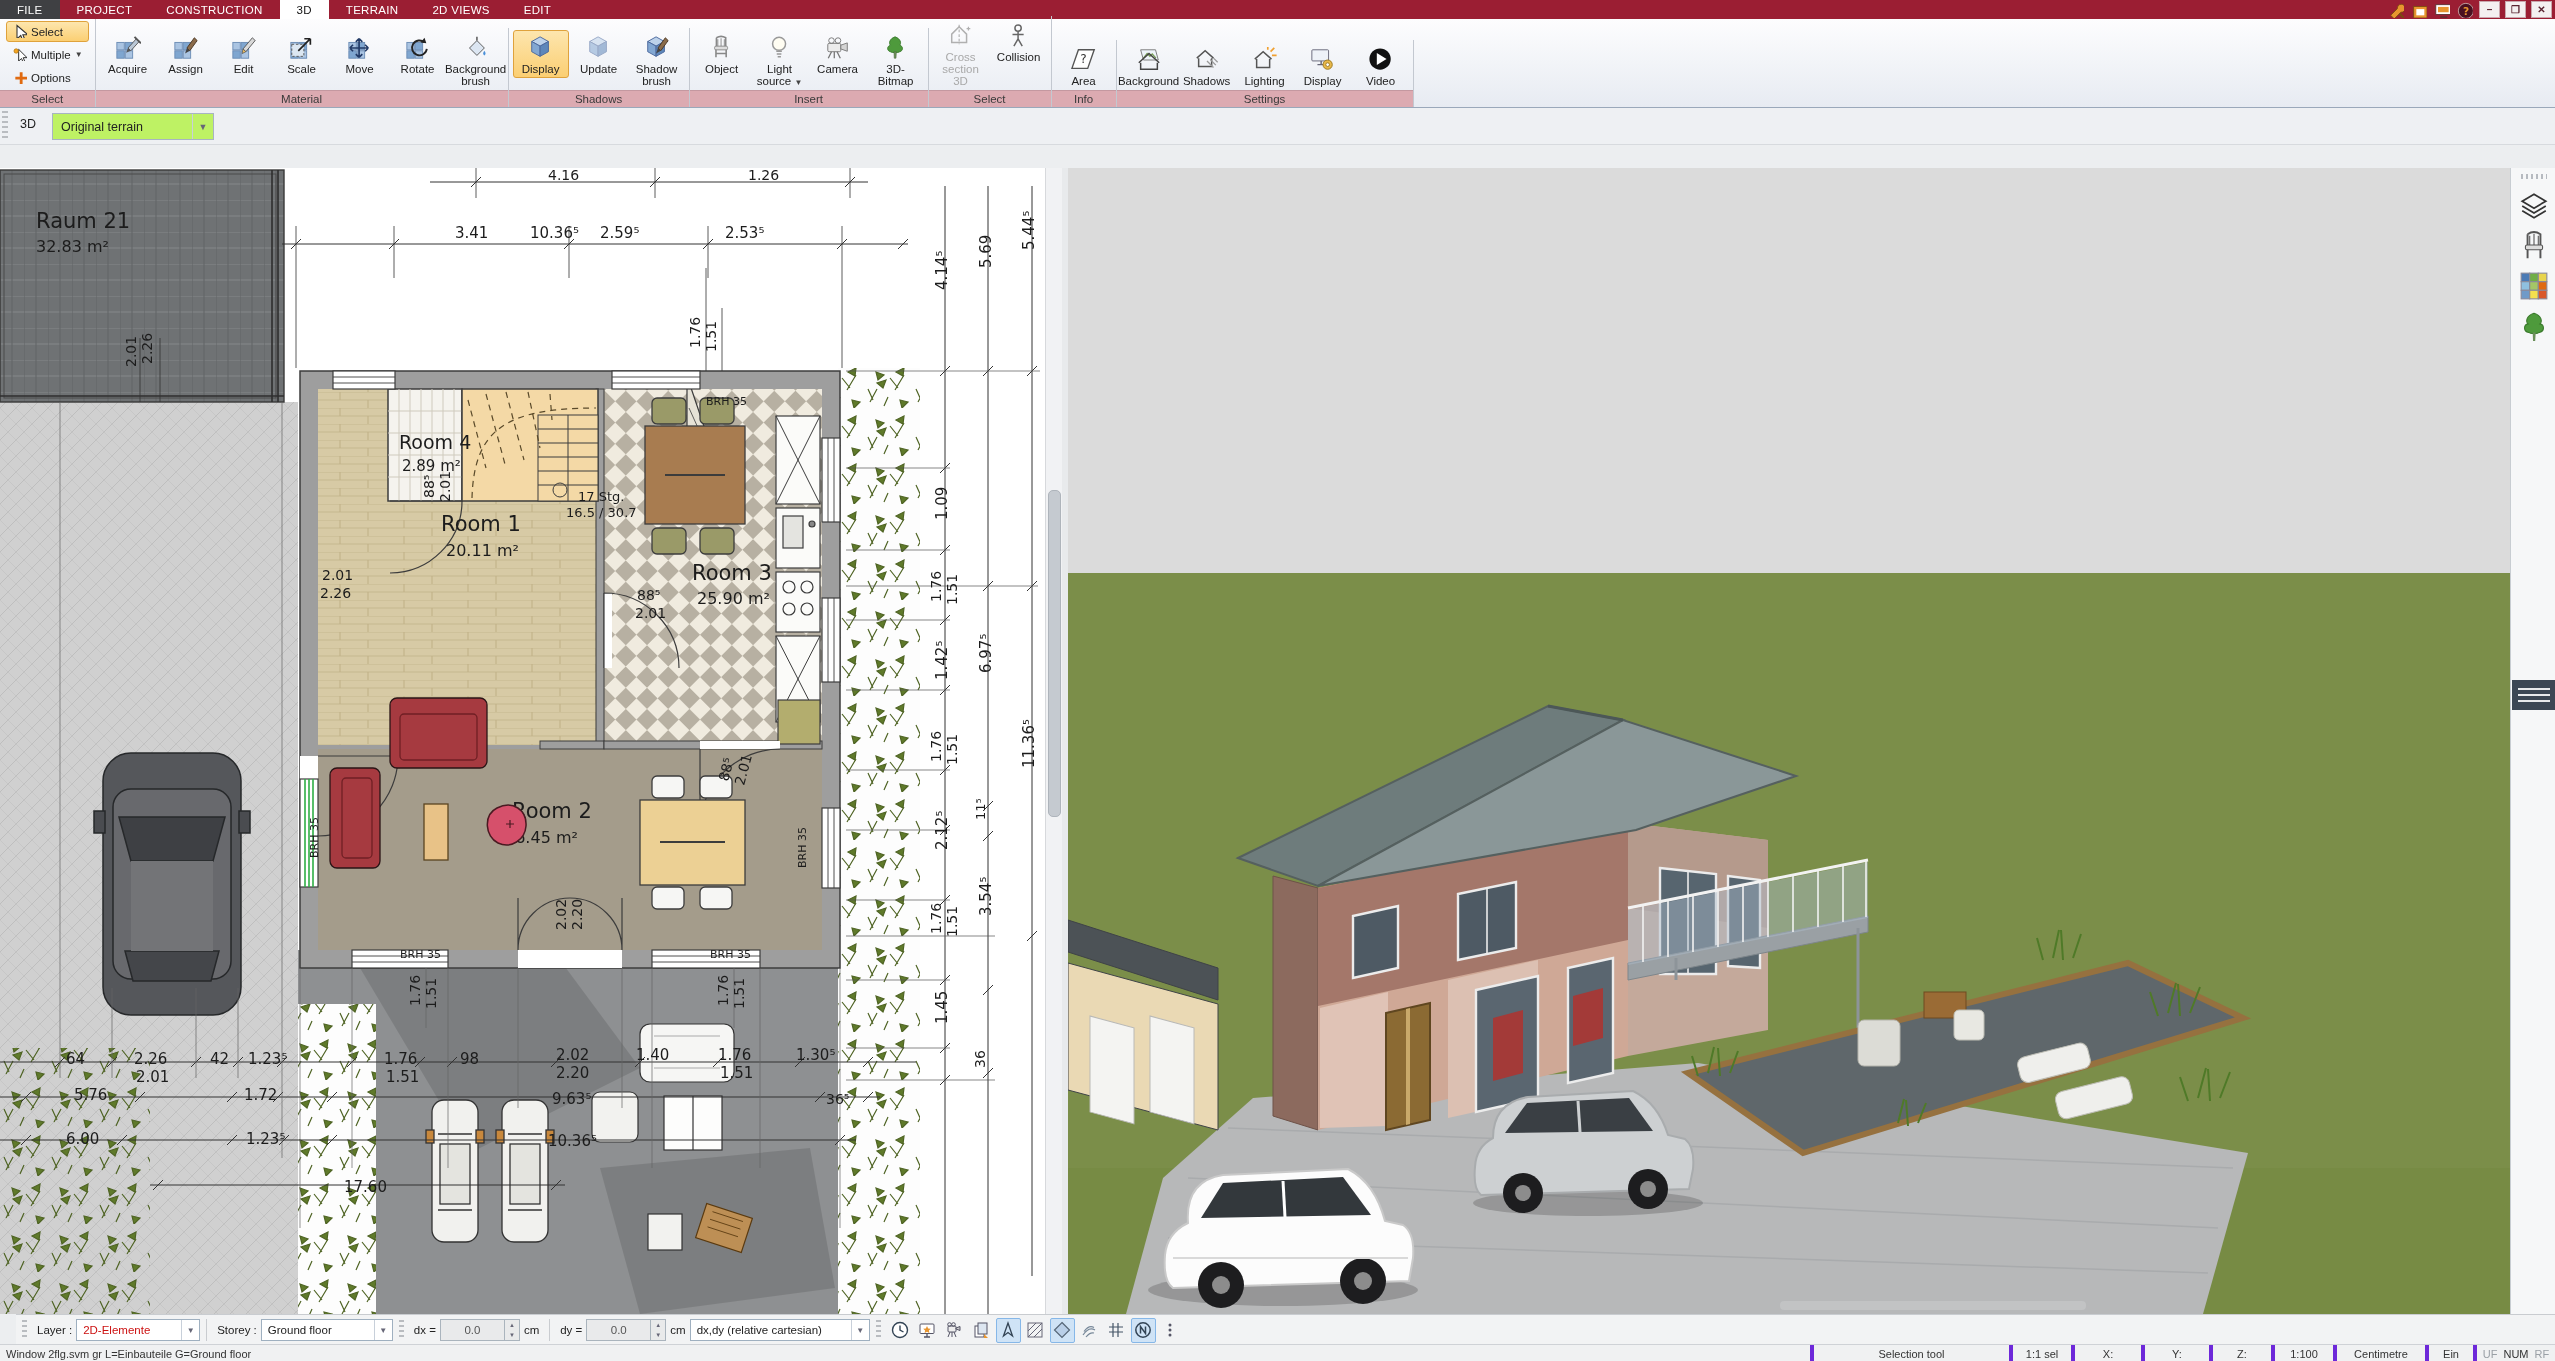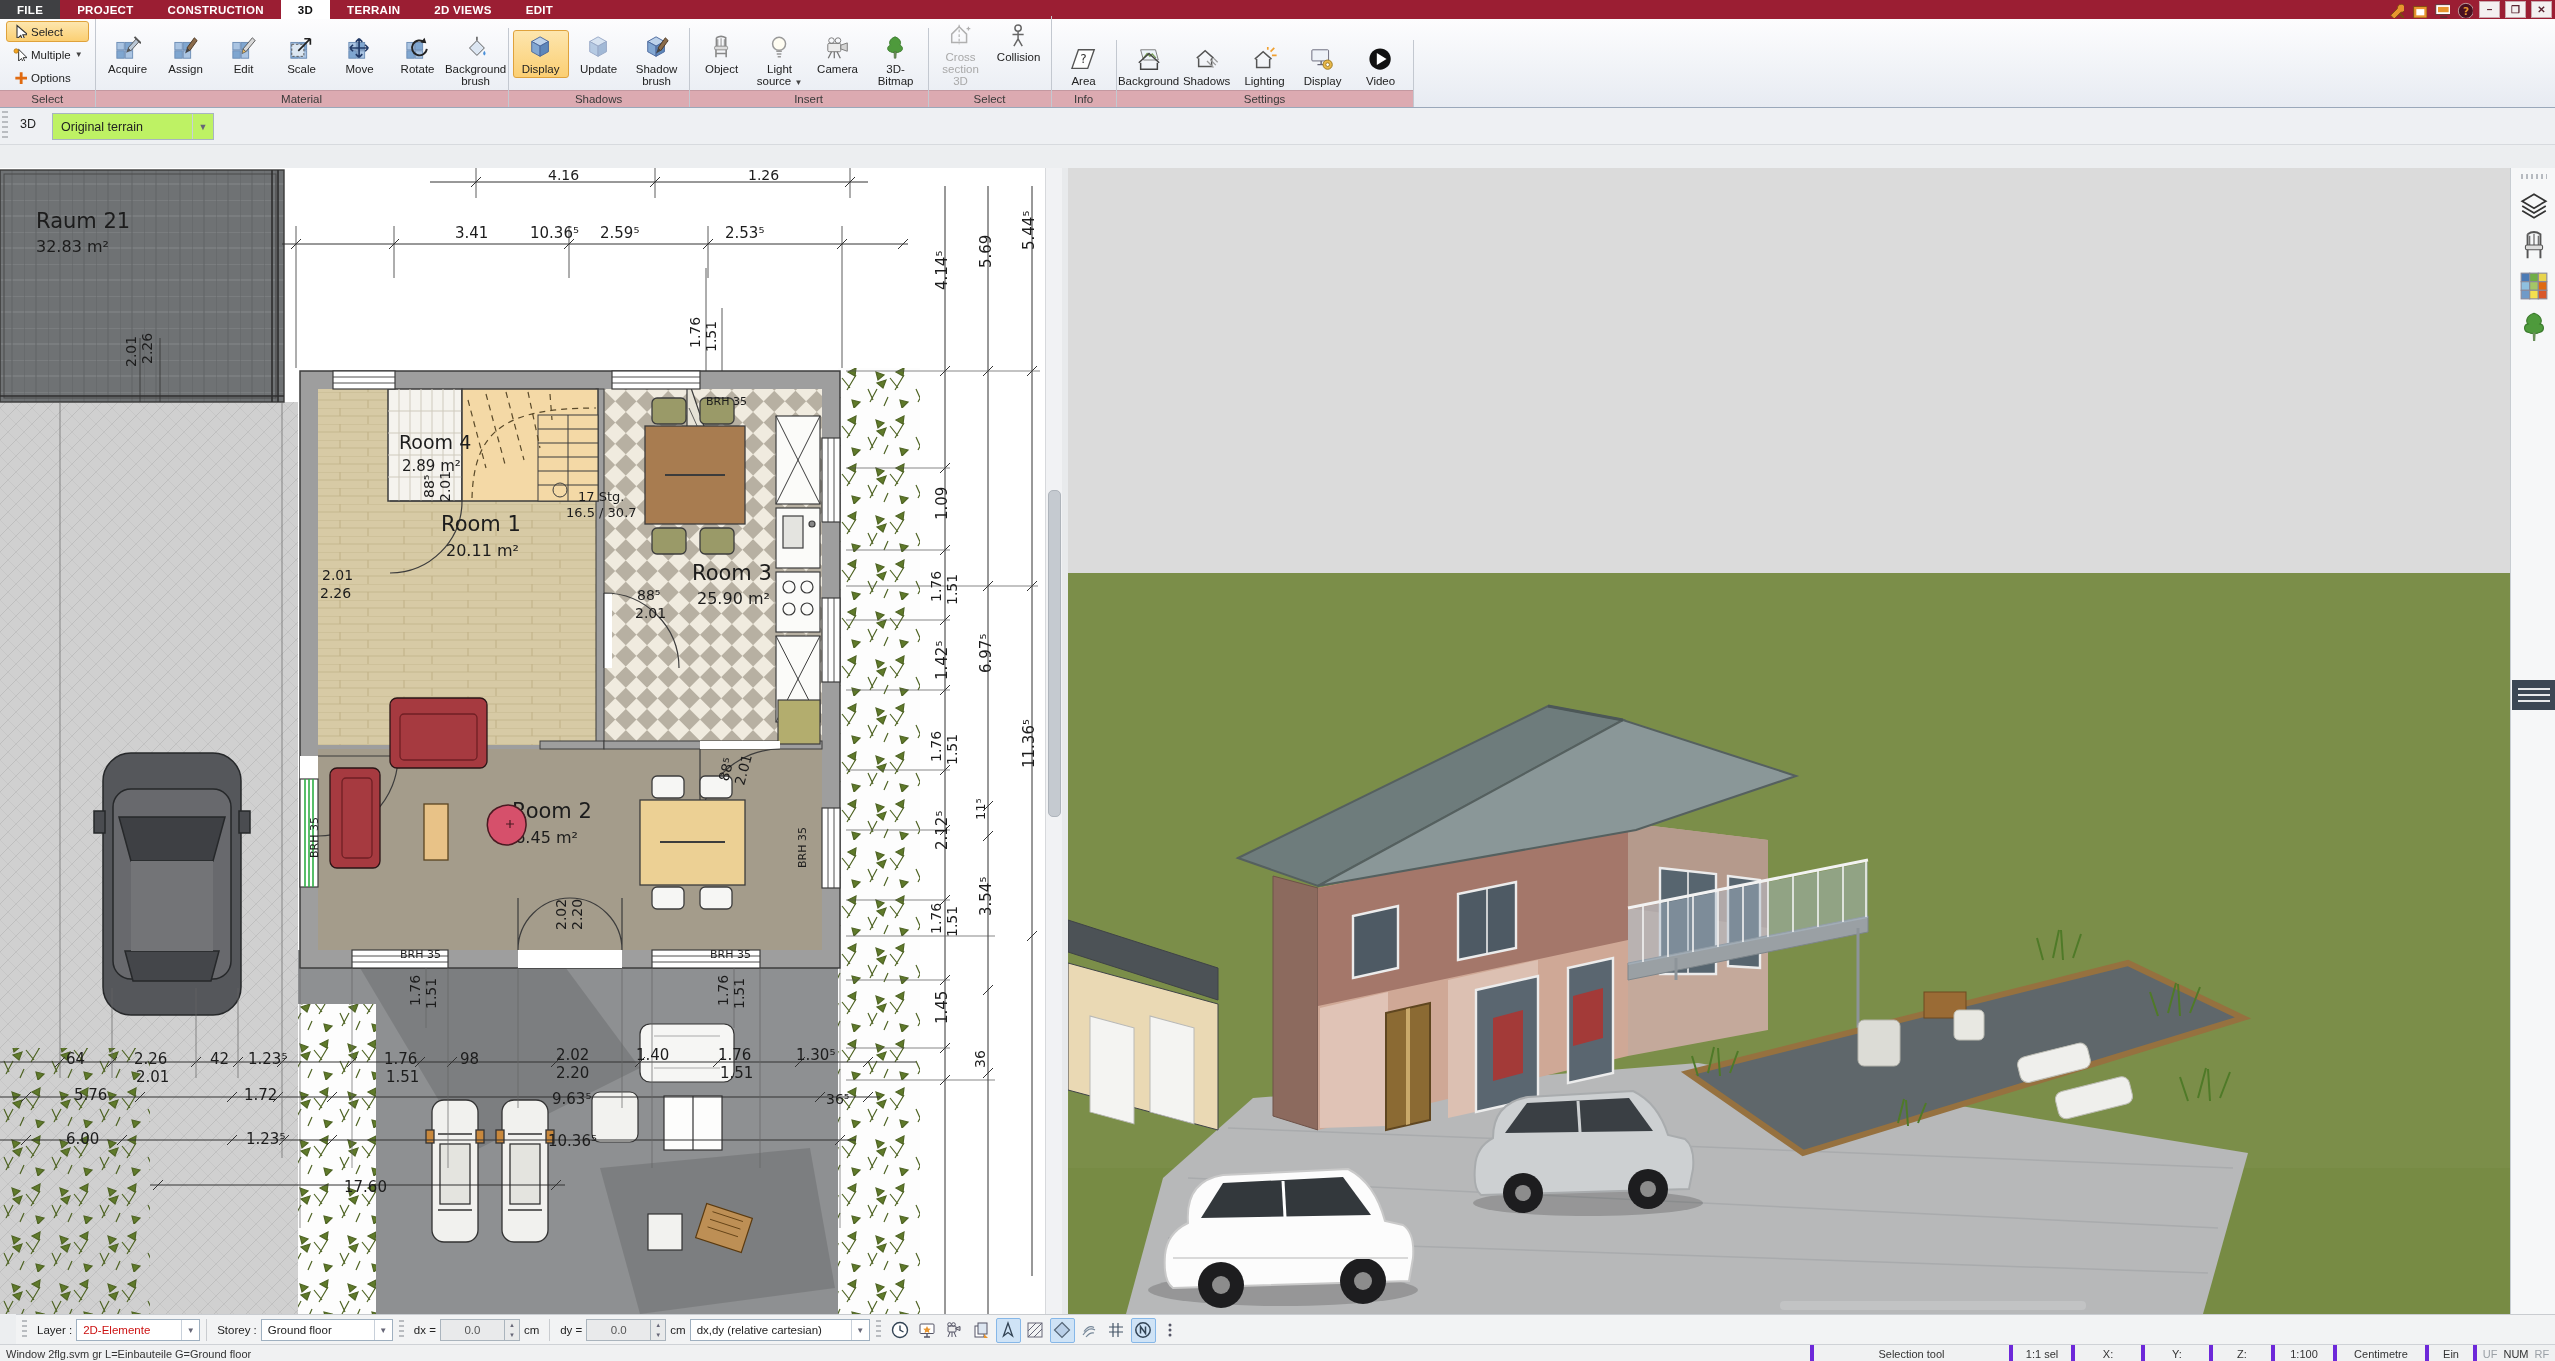--- a/index.html
+++ b/index.html
@@ -1,20 +1,20 @@
 <!DOCTYPE html>
 <html><head>
 <meta charset="utf-8">
 <style>
   html,body{margin:0;padding:0;background:#888;}
   #app{position:relative;width:2555px;height:1361px;overflow:hidden;background:#eceef0;
        font-family:"Liberation Sans",sans-serif;color:#222;}
   
   .titlebar{position:absolute;left:0;top:0;width:2555px;height:19px;background:#9b1e33;display:flex;align-items:stretch;}
-  .tab{display:flex;align-items:center;padding:4px 17px;font-size:11.5px;color:#fff;cursor:default;letter-spacing:.3px;font-weight:bold;}
+  .tab{display:flex;align-items:center;padding:4px 17px;font-size:11.5px;color:#fff;cursor:default;letter-spacing:.3px;}
   .tab.file{background:#3f4043;}
   .tab.active{background:#fff;color:#111;}
   .tb-icons{position:absolute;right:3px;top:1px;display:flex;gap:5px;align-items:center;height:17px;}
   .tb-ic{width:18px;height:16px;display:flex;align-items:center;justify-content:center;}
   .winbtn{width:19px;height:15px;background:#f4f0f0;border:1px solid #caa7ad;display:flex;align-items:center;justify-content:center;
           font-size:10px;color:#5a2430;font-weight:bold;}
   
   .ribbon{position:absolute;left:0;top:19px;width:2555px;height:88px;background:linear-gradient(#fdfdfe,#e7ebf2);
           border-bottom:1px solid #9aa8ba;display:flex;align-items:flex-end;}
   .rgroup{display:flex;flex-direction:column;border-right:1px solid #c3c8d0;}

